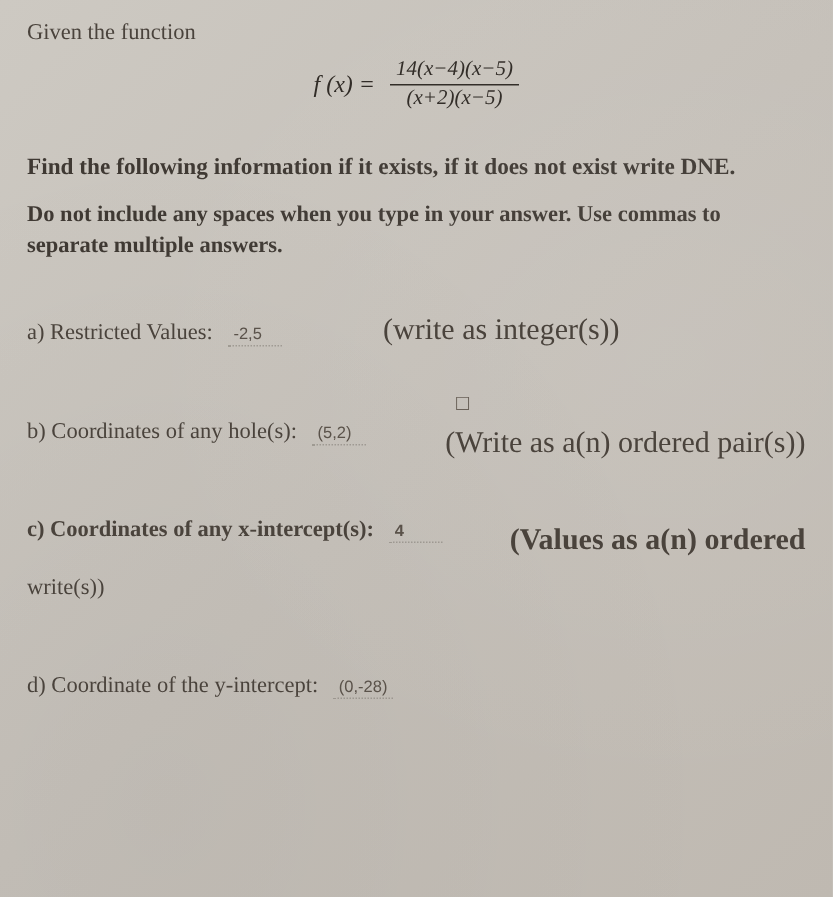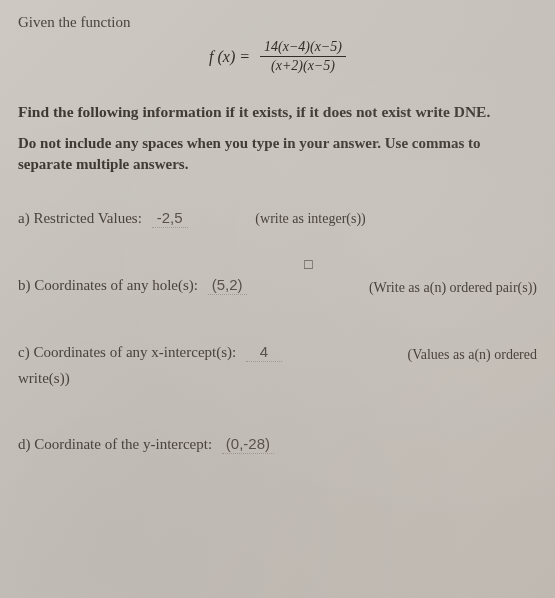--- a/index.html
+++ b/index.html
@@ -53,31 +53,31 @@
       margin-bottom: 48px;
       font-size: 15px;
       color: #4a433c;
       position: relative;
     }
     .qrow:last-child { margin-bottom: 0; margin-top: 44px; }
     .qlabel { display: inline; text-align: center; }
     .ans {
       display: inline-block;
       min-width: 36px;
-      text-align: center;
+      text-align: left;
       font-family: Arial, sans-serif;
-      font-size: 15px;
+      font-size: 11px;
       color: #5a524a;
       border-bottom: 1px dotted rgba(90,82,74,0.35);
       padding: 0 4px 1px 4px;
       margin: 0 6px;
       vertical-align: baseline;
     }
     .hint {
-      font-size: 14px;
+      font-size: 20px;
       color: #4a433c;
     }
     .hint-right {
       position: absolute;
       right: 0;
       top: 4px;
     }
     .cursor-mark {
       position: absolute;
       left: 285px;
@@ -119,21 +119,21 @@
     <span class="hint" style="margin-left:58px;">(write as integer(s))</span>
   </div>
 
   <div class="qrow" style="position:relative;">
     <span class="cursor-mark">☐</span>
     <span class="qlabel">b) Coordinates of any hole(s):</span>
     <span class="ans">(5,2)</span>
     <span class="hint hint-right">(Write as a(n) ordered pair(s))</span>
   </div>
 
-  <div class="qrow" style="margin-bottom:8px;">
+  <div class="qrow" style="margin-bottom:22px;font-weight:bold;">
     <span class="qlabel">c) Coordinates of any x-intercept(s):</span>
     <span class="ans">4</span>
     <span class="hint hint-right">(Values as a(n) ordered</span>
   </div>
   <div class="qrow" style="margin-bottom:48px;">
     <span>write(s))</span>
   </div>
 
   <div class="qrow" style="margin-bottom:8px;">
     <span class="qlabel">d) Coordinate of the y-intercept:</span>

